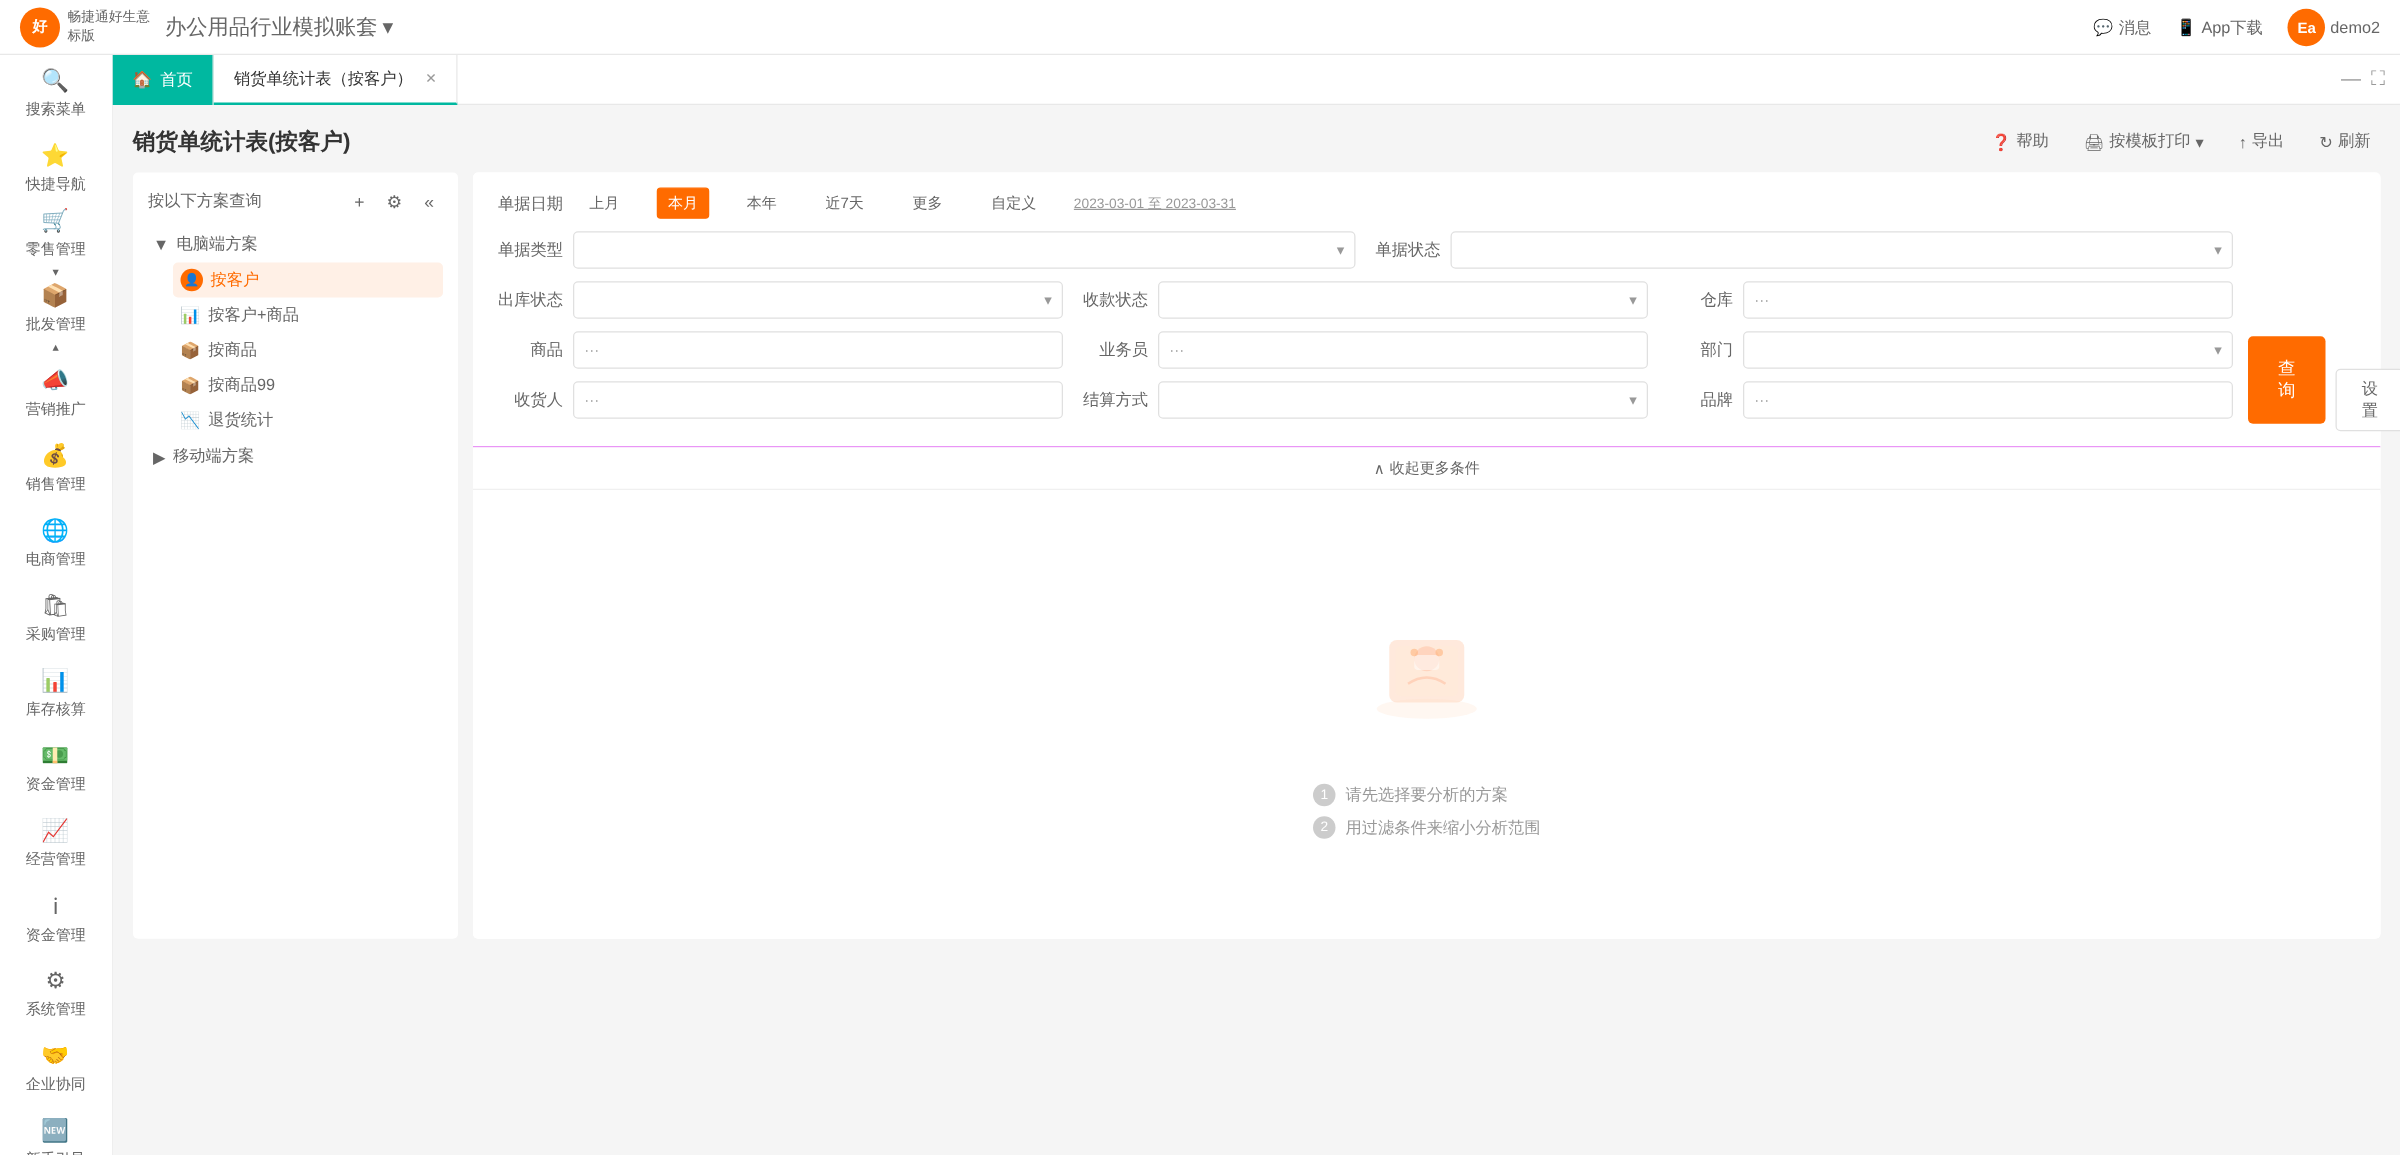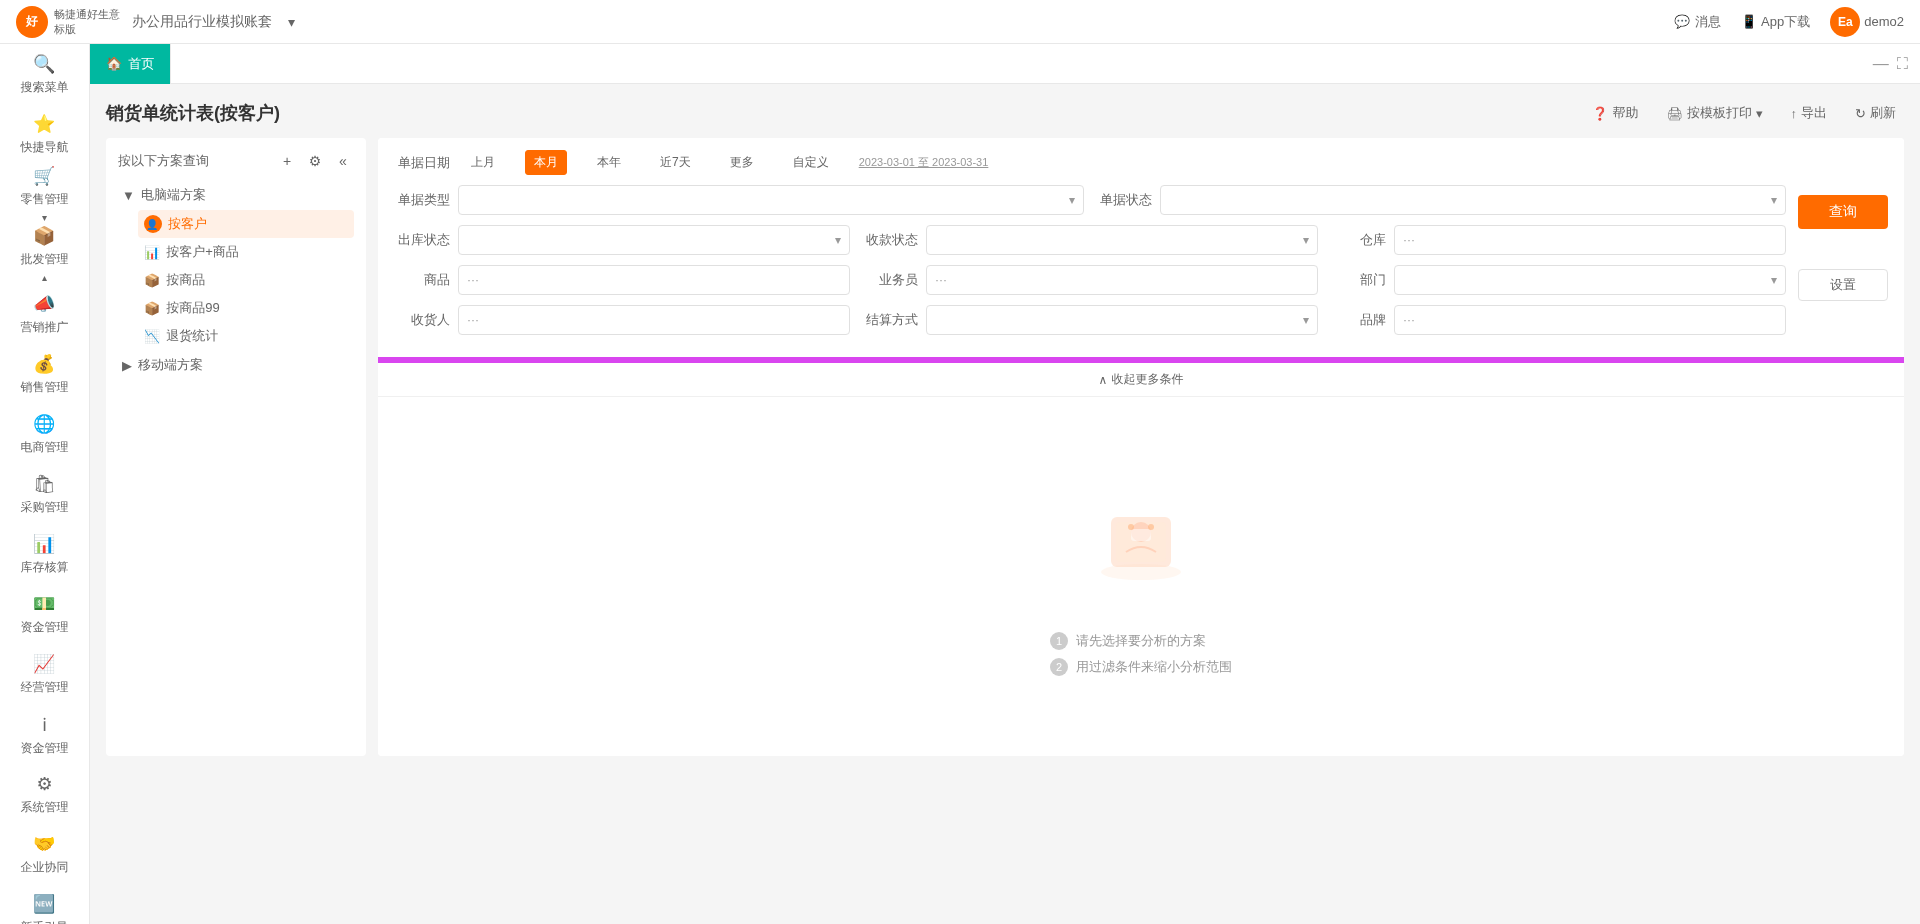--- a/index.html
+++ b/index.html
@@ -5,21 +5,21 @@
     * { box-sizing: border-box; margin: 0; padding: 0; font-family: 'Microsoft YaHei', Arial, sans-serif; }
     body { background: #f5f5f5; font-size: 13px; color: #333; overflow: hidden; height: 924px; }
 
     
     .app-container { display: flex; flex-direction: column; height: 924px; }
     .top-bar { display: flex; align-items: center; background: #fff; height: 44px; padding: 0 16px; border-bottom: 1px solid #e8e8e8; justify-content: space-between; }
     .top-bar-left { display: flex; align-items: center; gap: 12px; }
     .logo-area { display: flex; align-items: center; gap: 6px; }
     .logo-icon { width: 32px; height: 32px; background: #ff6b00; border-radius: 50%; display: flex; align-items: center; justify-content: center; color: #fff; font-size: 12px; font-weight: bold; }
     .logo-text { font-size: 11px; color: #666; line-height: 1.3; }
-    .industry-selector { display: flex; align-items: center; gap: 16px; color: #666; font-size: 14px; cursor: pointer; }
+    .industry-selector { display: flex; align-items: center; gap: 4px; color: #666; font-size: 17px; cursor: pointer; }
     .top-bar-right { display: flex; align-items: center; gap: 20px; }
     .top-bar-btn { display: flex; align-items: center; gap: 4px; color: #666; font-size: 13px; cursor: pointer; }
     .avatar { width: 30px; height: 30px; border-radius: 50%; background: #ff6b00; display: flex; align-items: center; justify-content: center; color: #fff; font-size: 12px; font-weight: bold; overflow: hidden; }
 
     
     .main-layout { display: flex; flex: 1; overflow: hidden; }
 
     
     .sidebar { width: 90px; background: #fff; border-right: 1px solid #e8e8e8; display: flex; flex-direction: column; overflow-y: auto; }
     .sidebar-item { display: flex; flex-direction: column; align-items: center; justify-content: center; padding: 12px 4px; cursor: pointer; font-size: 12px; color: #666; gap: 4px; min-height: 60px; }
@@ -76,21 +76,21 @@
     .empty-state { display: flex; flex-direction: column; align-items: center; justify-content: center; padding: 80px 20px; background: #fff; border-radius: 4px; flex: 1; }
     .empty-icon { font-size: 80px; margin-bottom: 16px; opacity: 0.5; }
     .empty-hints { display: flex; flex-direction: column; gap: 8px; }
     .empty-hint { display: flex; align-items: center; gap: 8px; color: #999; font-size: 13px; }
     .hint-num { width: 18px; height: 18px; border-radius: 50%; background: #ccc; color: #fff; display: flex; align-items: center; justify-content: center; font-size: 11px; }
 
     
     .collapse-row { display: flex; align-items: center; justify-content: center; padding: 8px; background: #fff; border-bottom: 1px solid #f0f0f0; cursor: pointer; color: #666; font-size: 12px; gap: 4px; }
 
     
-    .action-btns-col { display: flex; flex-direction: column; gap: 8px; width: 90px; }
+    .action-btns-col { display: flex; flex-direction: row; gap: 8px; width: 90px; }
 
     .full-layout { display: flex; gap: 12px; }
     .filters-and-results { flex: 1; display: flex; flex-direction: column; gap: 0; background: #fff; border-radius: 4px; }
 
     
     ::-webkit-scrollbar { width: 4px; height: 4px; }
     ::-webkit-scrollbar-thumb { background: #ccc; border-radius: 4px; }
   </style>
 </head>
 <body>
@@ -197,20 +197,24 @@
 
     </div>
 
     <div class="content-area">
 
       <div class="tab-bar">
         <div class="tab home">
           <span>🏠</span>
           <span>首页</span>
         </div>
+        <div class="tab active">
+          <span>销货单统计表（按客户）</span>
+          <span class="tab-close">✕</span>
+        </div>
         <div class="tab-expand-btn">
           <span>—</span>
           <span>⛶</span>
         </div>
       </div>
 
       <div class="page-content">
 
         <div class="page-header">
           <div class="page-title">销货单统计表(按客户)</div>
@@ -281,21 +285,21 @@
               </div>
             </div>
             <div class="mobile-section">
               <span>▶</span>
               <span>移动端方案</span>
             </div>
           </div>
 
           <div class="filters-and-results">
 
-            <div style="display:flex;align-items:center;gap:12px;padding:12px 16px;background:#fff;border-radius:4px 4px 0 0;border-bottom:6px solid #d946ef;">
+            <div style="display:flex;align-items:flex-end;gap:12px;padding:12px 16px;background:#fff;border-radius:4px 4px 0 0;border-bottom:1px solid #d946ef;">
               <div style="flex:1;">
                 <div class="filter-row">
                   <span class="filter-label">单据日期</span>
                   <div class="date-filter">
                     <div class="date-btn">上月</div>
                     <div class="date-btn active">本月</div>
                     <div class="date-btn">本年</div>
                     <div class="date-btn">近7天</div>
                     <div class="date-btn">更多</div>
                     <div class="date-btn">自定义</div>

